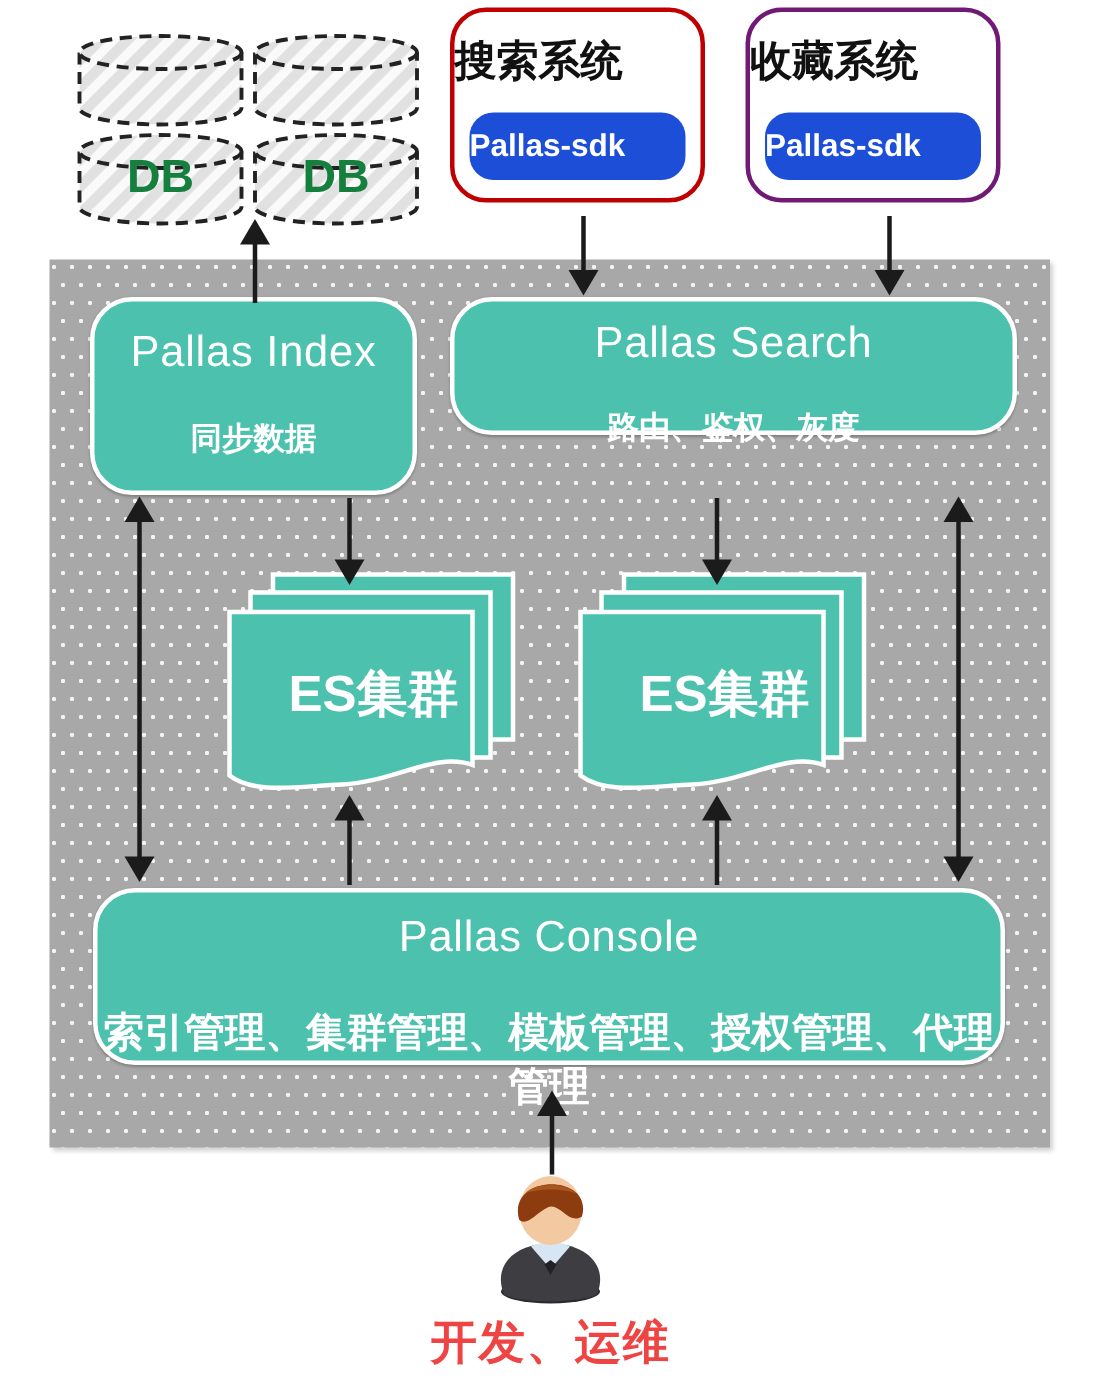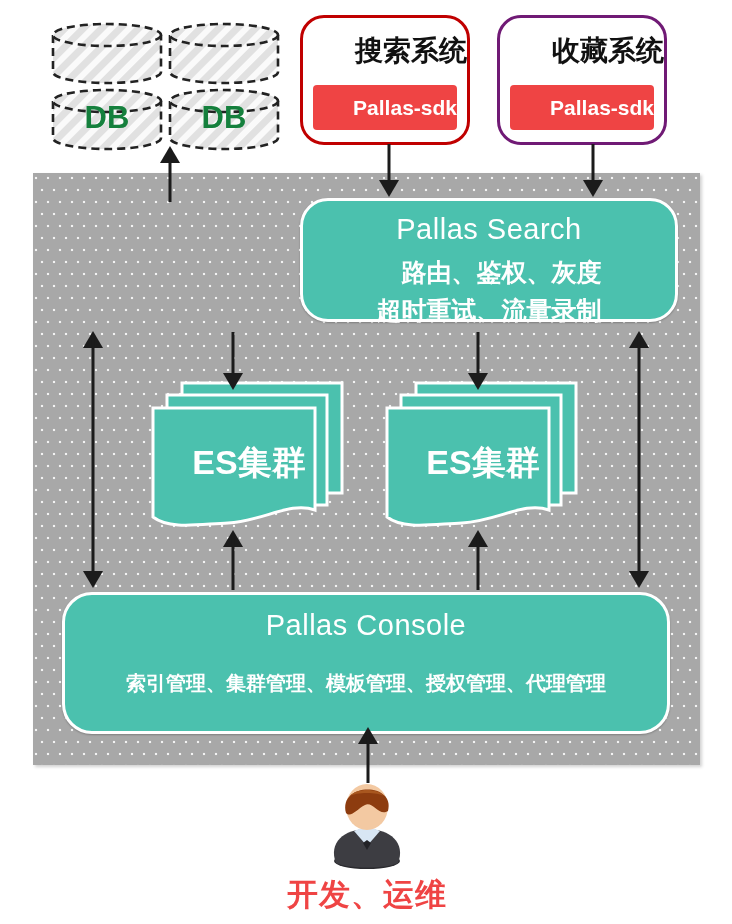--- a/index.html
+++ b/index.html
@@ -20,35 +20,35 @@
   }
   
   .tbox{
     position:absolute;background:#4bc1ae;border:3px solid #ffffff;
     border-radius:28px;color:#fff;text-align:center;box-sizing:border-box;
     box-shadow:0 1px 2px rgba(0,0,0,0.25);
   }
   .tbox .title{font-size:29px;font-weight:400;letter-spacing:0.5px;}
   .box-index{left:60px;top:198px;width:218px;height:132px;padding-top:18px;}
   .box-index .sub{font-size:21px;font-weight:bold;margin-top:26px;}
-  .box-search{left:300px;top:198px;width:378px;height:124px;padding-top:12px;}
-  .box-search .sub{display:inline-block;text-align:right;font-size:25px;font-weight:bold;line-height:1.5;margin-top:8px;}
-  .box-console{left:62px;top:592px;width:608px;height:142px;padding-top:14px;border-radius:30px;}
-  .box-console .sub{font-size:20px;font-weight:bold;margin-top:28px;}
+  .box-search{left:300px;top:198px;width:378px;height:92px;padding-top:12px;}
+  .box-search .sub{display:inline-block;text-align:left;font-size:21px;font-weight:bold;line-height:1.5;margin-top:24px;}
+  .box-console{left:62px;top:592px;width:608px;height:118px;padding-top:14px;}
+  .box-console .sub{font-size:27px;font-weight:bold;margin-top:28px;}
   
   .ext{
-    position:absolute;top:15px;width:170px;height:130px;background:#fff;
-    border-radius:24px;text-align:right;box-sizing:border-box;
+    position:absolute;top:5px;width:170px;height:130px;background:#fff;
+    border-radius:24px;text-align:left;box-sizing:border-box;
   }
   .ext .ext-title{font-size:28px;font-weight:bold;color:#111;margin-top:14px;}
   .ext-red{left:300px;border:3.5px solid #c00000;}
   .ext-blue{left:497px;border:3px solid #701a75;}
   .sdk-btn{
     width:144px;height:45px;line-height:45px;margin:15px auto 0;
-    background:#ef4444;border-radius:4px;color:#fff;font-size:21px;font-weight:bold;
+    background:#1d4ed8;border-radius:16px;color:#fff;font-size:21px;font-weight:bold;
   }
   
   .cyl{position:absolute;width:114px;height:66px;}
   .db-label{
     position:absolute;width:114px;text-align:center;
     font-size:31px;font-weight:600;color:#15803d;
   }
   
   .es{position:absolute;width:196px;height:152px;}
   .es-label{
@@ -109,26 +109,29 @@
   <div class="ext ext-red">
     <div class="ext-title">搜索系统</div>
     <div class="sdk-btn">Pallas-sdk</div>
   </div>
 
   <div class="ext ext-blue">
     <div class="ext-title">收藏系统</div>
     <div class="sdk-btn">Pallas-sdk</div>
   </div>
 
+  <div class="tbox box-index">
+    <div class="title">Pallas Index</div>
+    <div class="sub">同步数据</div>
+  </div>
 
   <div class="tbox box-search">
     <div class="title">Pallas Search</div>
     <div class="sub">
       <div>路由、鉴权、灰度</div>
-      <div>超时重试、流量录制</div>
     </div>
   </div>
 
   <div class="es" style="left:150px;top:380px">
     <svg width="196" height="152" viewBox="0 0 196 152">
       <rect x="32" y="3" width="160" height="110" fill="#4bc1ae" stroke="#fff" stroke-width="3"></rect>
       <rect x="17" y="15" width="160" height="110" fill="#4bc1ae" stroke="#fff" stroke-width="3"></rect>
       <path d="M3,28 H165 V130 C140,121 114,141 78,143 C50,144 20,150 3,137 Z" fill="#4bc1ae" stroke="#fff" stroke-width="3"></path>
     </svg>
     <div class="es-label">ES集群</div>

